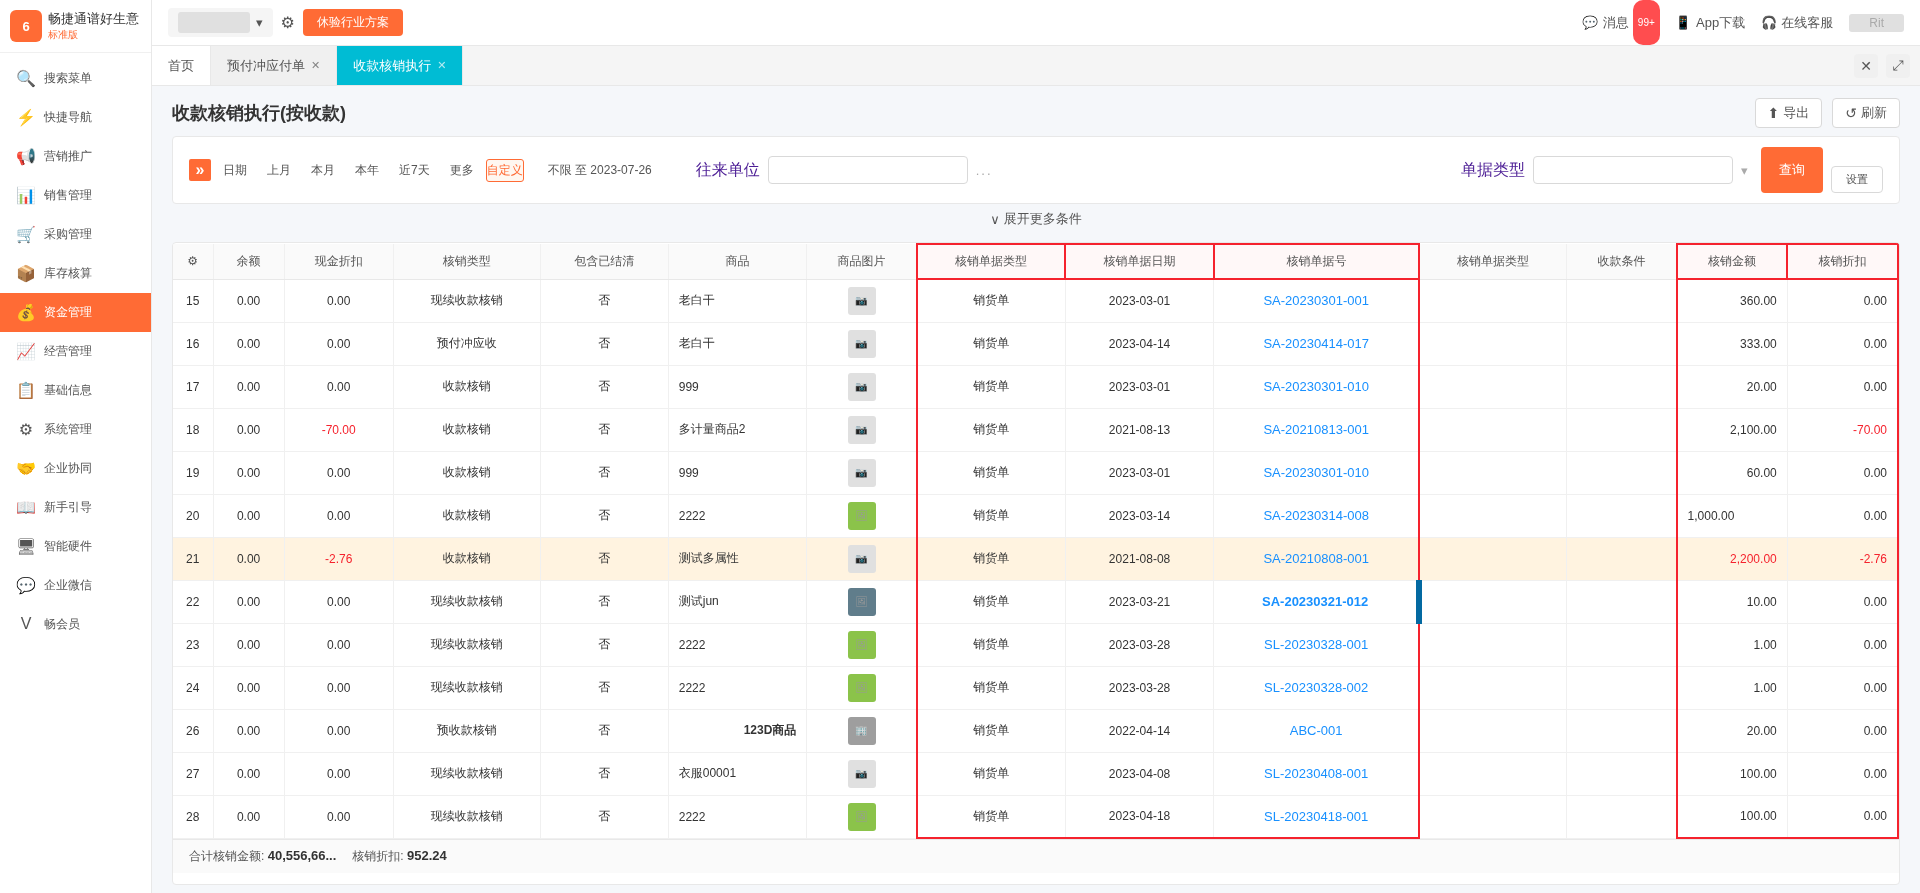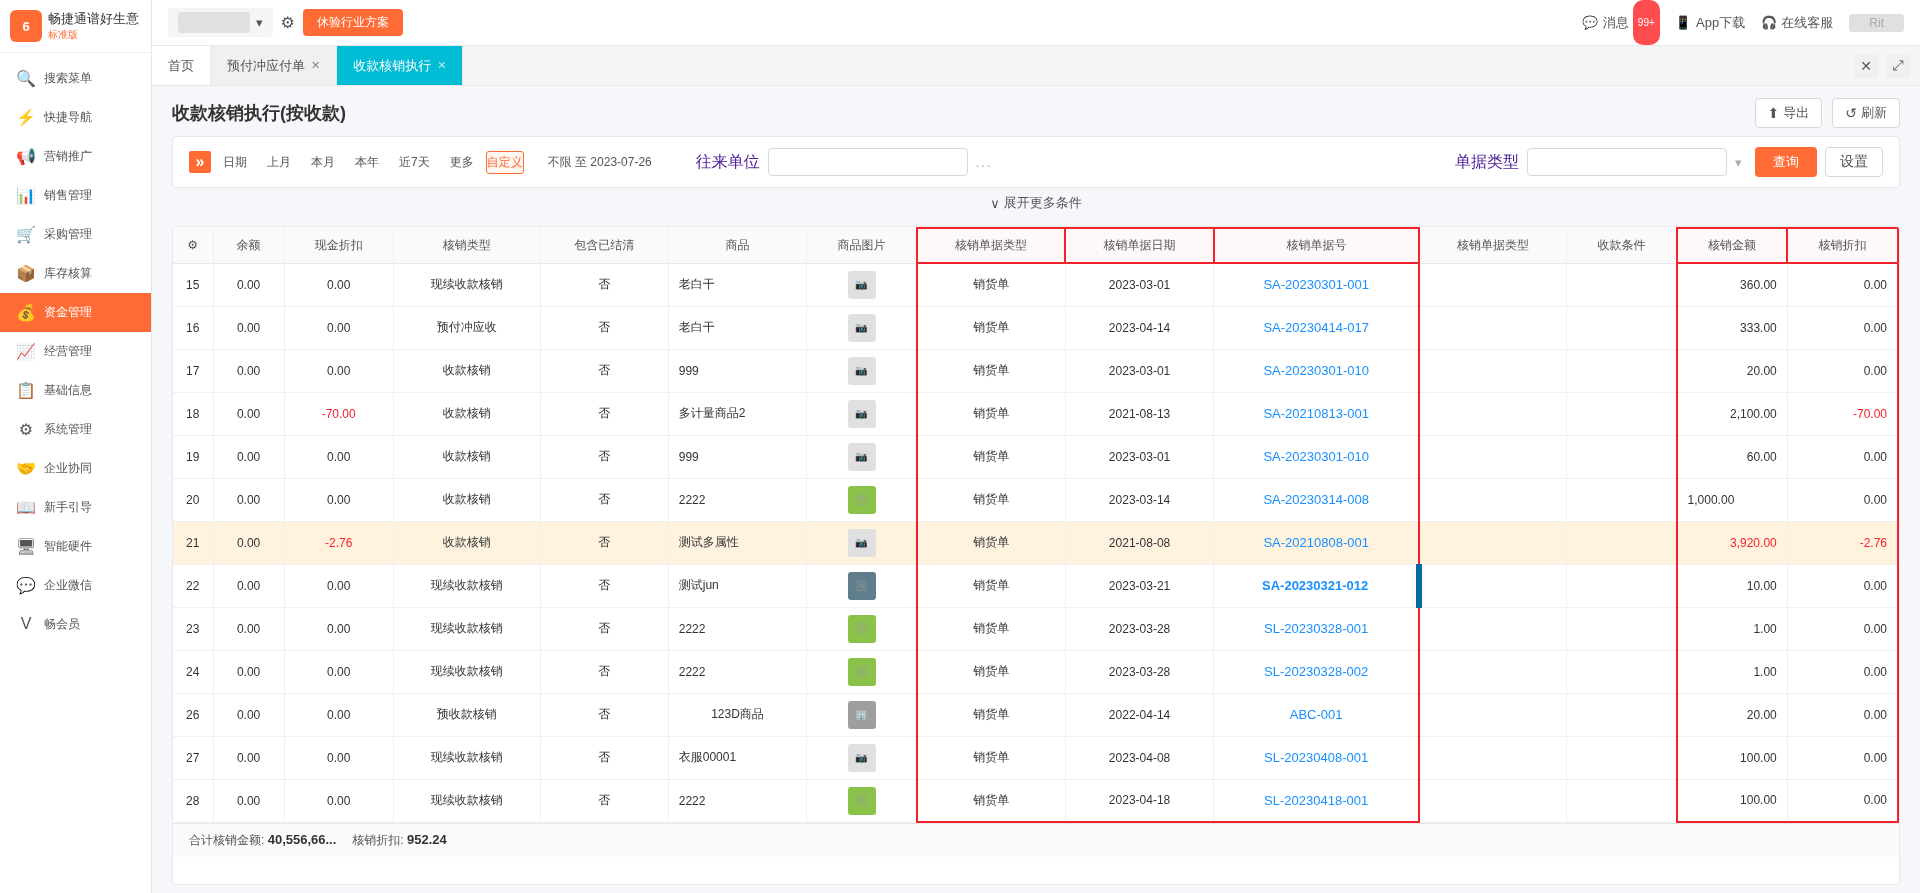--- a/index.html
+++ b/index.html
@@ -56,21 +56,21 @@
     .filter-date-group { display: flex; gap: 4px; }
     .date-btn { padding: 2px 8px; font-size: 12px; cursor: pointer; color: #555; border: none; background: none; }
     .date-btn.custom { color: #ff6b35; border: 1px solid #ff6b35; border-radius: 3px; padding: 2px 0; background: #fff7f0; }
     .filter-divider { font-size: 11px; color: #aaa; }
     .date-range { font-size: 12px; color: #555; }
     .filter-field { display: flex; align-items: center; gap: 8px; flex: 1; }
     .field-label { font-size: 16px; color: #4c1d95; white-space: nowrap; margin-left: 12px; }
     .field-input { flex: 1; max-width: 200px; border: 1px solid #d9d9d9; border-radius: 4px; padding: 4px 8px; font-size: 12px; height: 28px; }
     .field-dots { color: #aaa; letter-spacing: 2px; }
     .query-btn { background: #ff6b35; color: white; border: none; border-radius: 4px; padding: 5px 18px; font-size: 13px; cursor: pointer; }
-    .settings-btn { background: white; color: #555; border: 1px solid #d9d9d9; border-radius: 4px; padding: 5px 14px; font-size: 14px; cursor: pointer; }
+    .settings-btn { background: white; color: #555; border: 1px solid #d9d9d9; border-radius: 4px; padding: 5px 14px; font-size: 11px; cursor: pointer; margin-top: 19px; }
 
     .expand-more { display: flex; justify-content: center; align-items: center; padding: 6px; cursor: pointer; color: #555; font-size: 12px; gap: 4px; }
 
     
     .table-container { flex: 1; overflow: auto; margin: 8px 20px; background: white; border-radius: 4px; border: 1px solid #e8e8e8; }
     table { width: 100%; border-collapse: collapse; min-width: 1500px; }
     thead tr { background: #fafafa; }
     thead th { padding: 8px 10px; text-align: center; font-weight: 500; color: #555; font-size: 12px; border-bottom: 1px solid #e8e8e8; border-right: 1px solid #f0f0f0; white-space: nowrap; position: relative; }
     tbody tr { border-bottom: 1px solid #f0f0f0; }
     tbody tr.highlighted { background: #fff3e0; }
@@ -402,21 +402,21 @@
       <td style="color:#f5222d;">-2.76</td>
       <td>收款核销</td>
       <td>否</td>
       <td style="text-align:left;">测试多属性</td>
       <td><div class="product-img">📷</div></td>
       <td style="border-left:2px solid #f5222d;border-right:1px solid #f0f0f0;">销货单</td>
       <td style="border-right:1px solid #f0f0f0;">2021-08-08</td>
       <td style="border-right:2px solid #f5222d;"><a class="text-link">SA-20210808-001</a></td>
       <td></td>
       <td></td>
-      <td style="border-left:2px solid #f5222d;color:#f5222d;text-align:right;" class="">3,920.00</td>
+      <td style="border-left:2px solid #f5222d;color:#f5222d;text-align:right;" class="">2,200.00</td>
       <td style="border-right:2px solid #f5222d;color:#f5222d;text-align:right;">-2.76</td>
     </tr>
             <tr>
       <td>22</td>
       <td>0.00</td>
       <td style="">0.00</td>
       <td>现续收款核销</td>
       <td>否</td>
       <td style="text-align:left;">测试jun</td>
       <td><div class="product-img has-img" style="background:#607d8b;">🖼</div></td>
@@ -459,21 +459,21 @@
       <td></td>
       <td style="border-left:2px solid #f5222d;text-align:right;" class="">1.00</td>
       <td style="border-right:2px solid #f5222d;text-align:right;">0.00</td>
     </tr>
             <tr>
       <td>26</td>
       <td>0.00</td>
       <td style="">0.00</td>
       <td>预收款核销</td>
       <td>否</td>
-      <td style="text-align:center;">123D商品</td>
+      <td style="text-align:right;font-weight:bold;">123D商品</td>
       <td><div class="product-img has-img" style="background:#9e9e9e;">🏢</div></td>
       <td style="border-left:2px solid #f5222d;border-right:1px solid #f0f0f0;">销货单</td>
       <td style="border-right:1px solid #f0f0f0;">2022-04-14</td>
       <td style="border-right:2px solid #f5222d;"><a class="text-link">ABC-001</a></td>
       <td></td>
       <td></td>
       <td style="border-left:2px solid #f5222d;text-align:right;" class="">20.00</td>
       <td style="border-right:2px solid #f5222d;text-align:right;">0.00</td>
     </tr>
             <tr>

